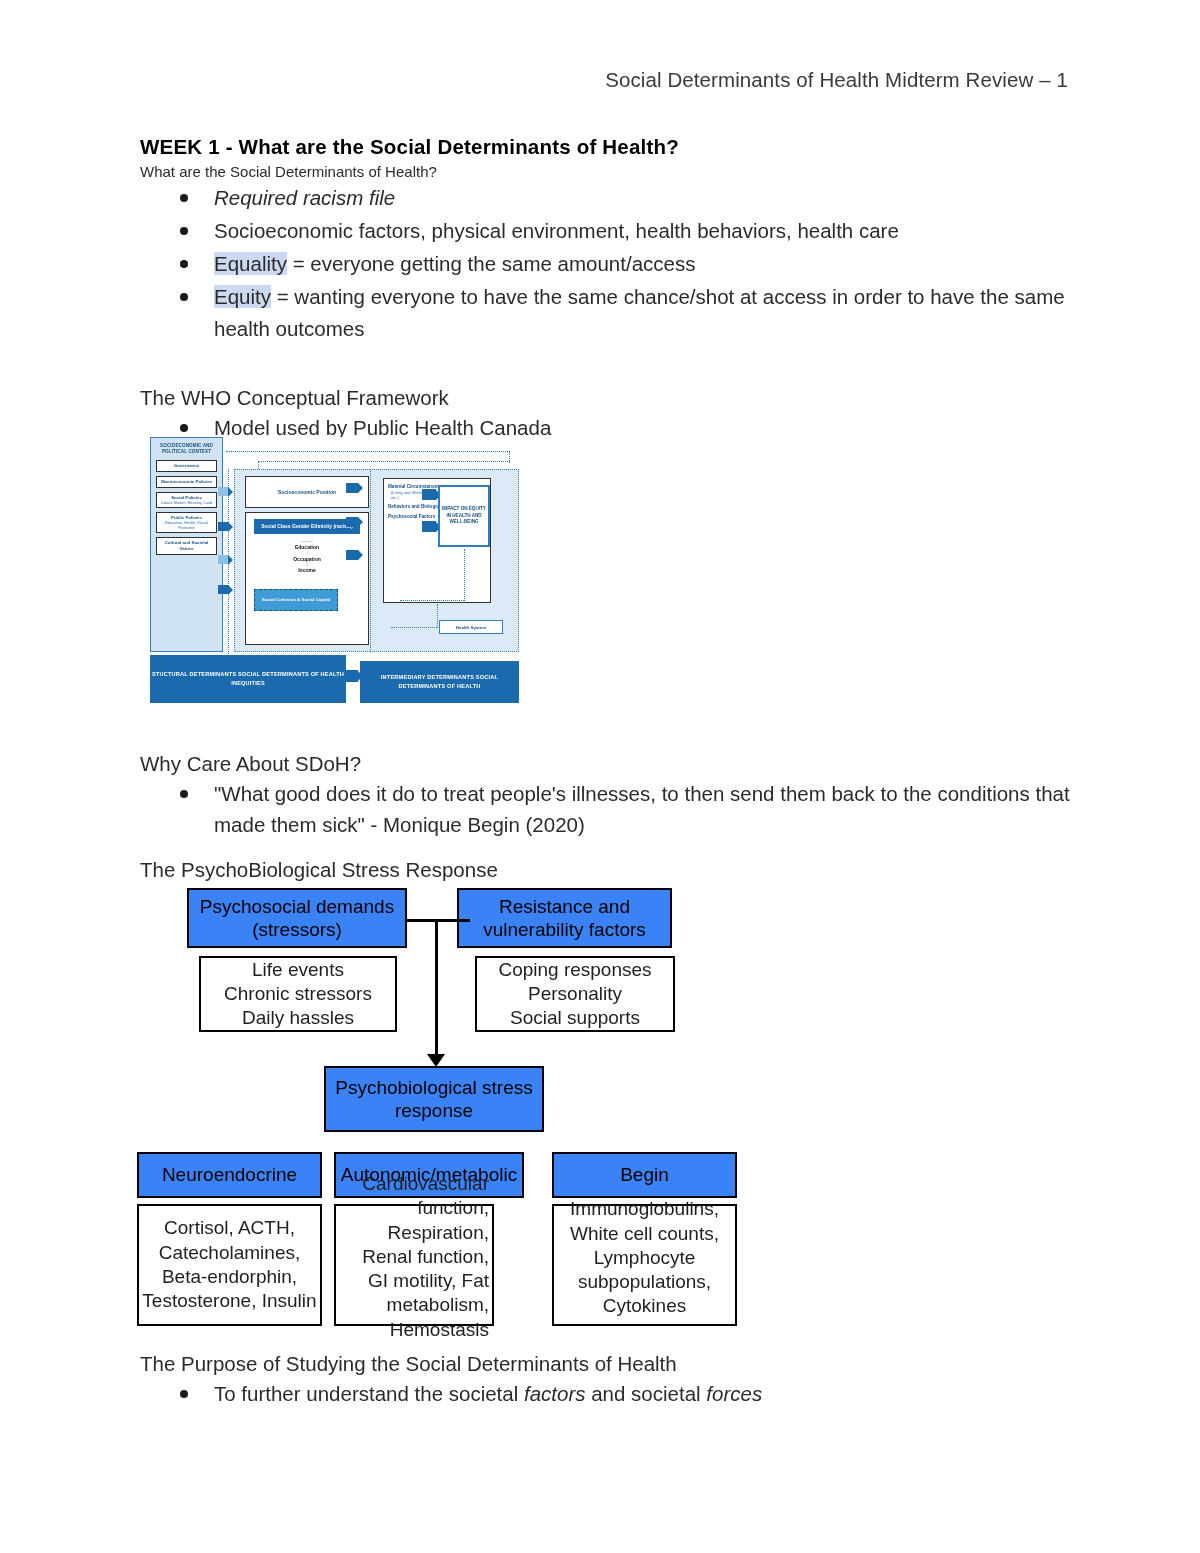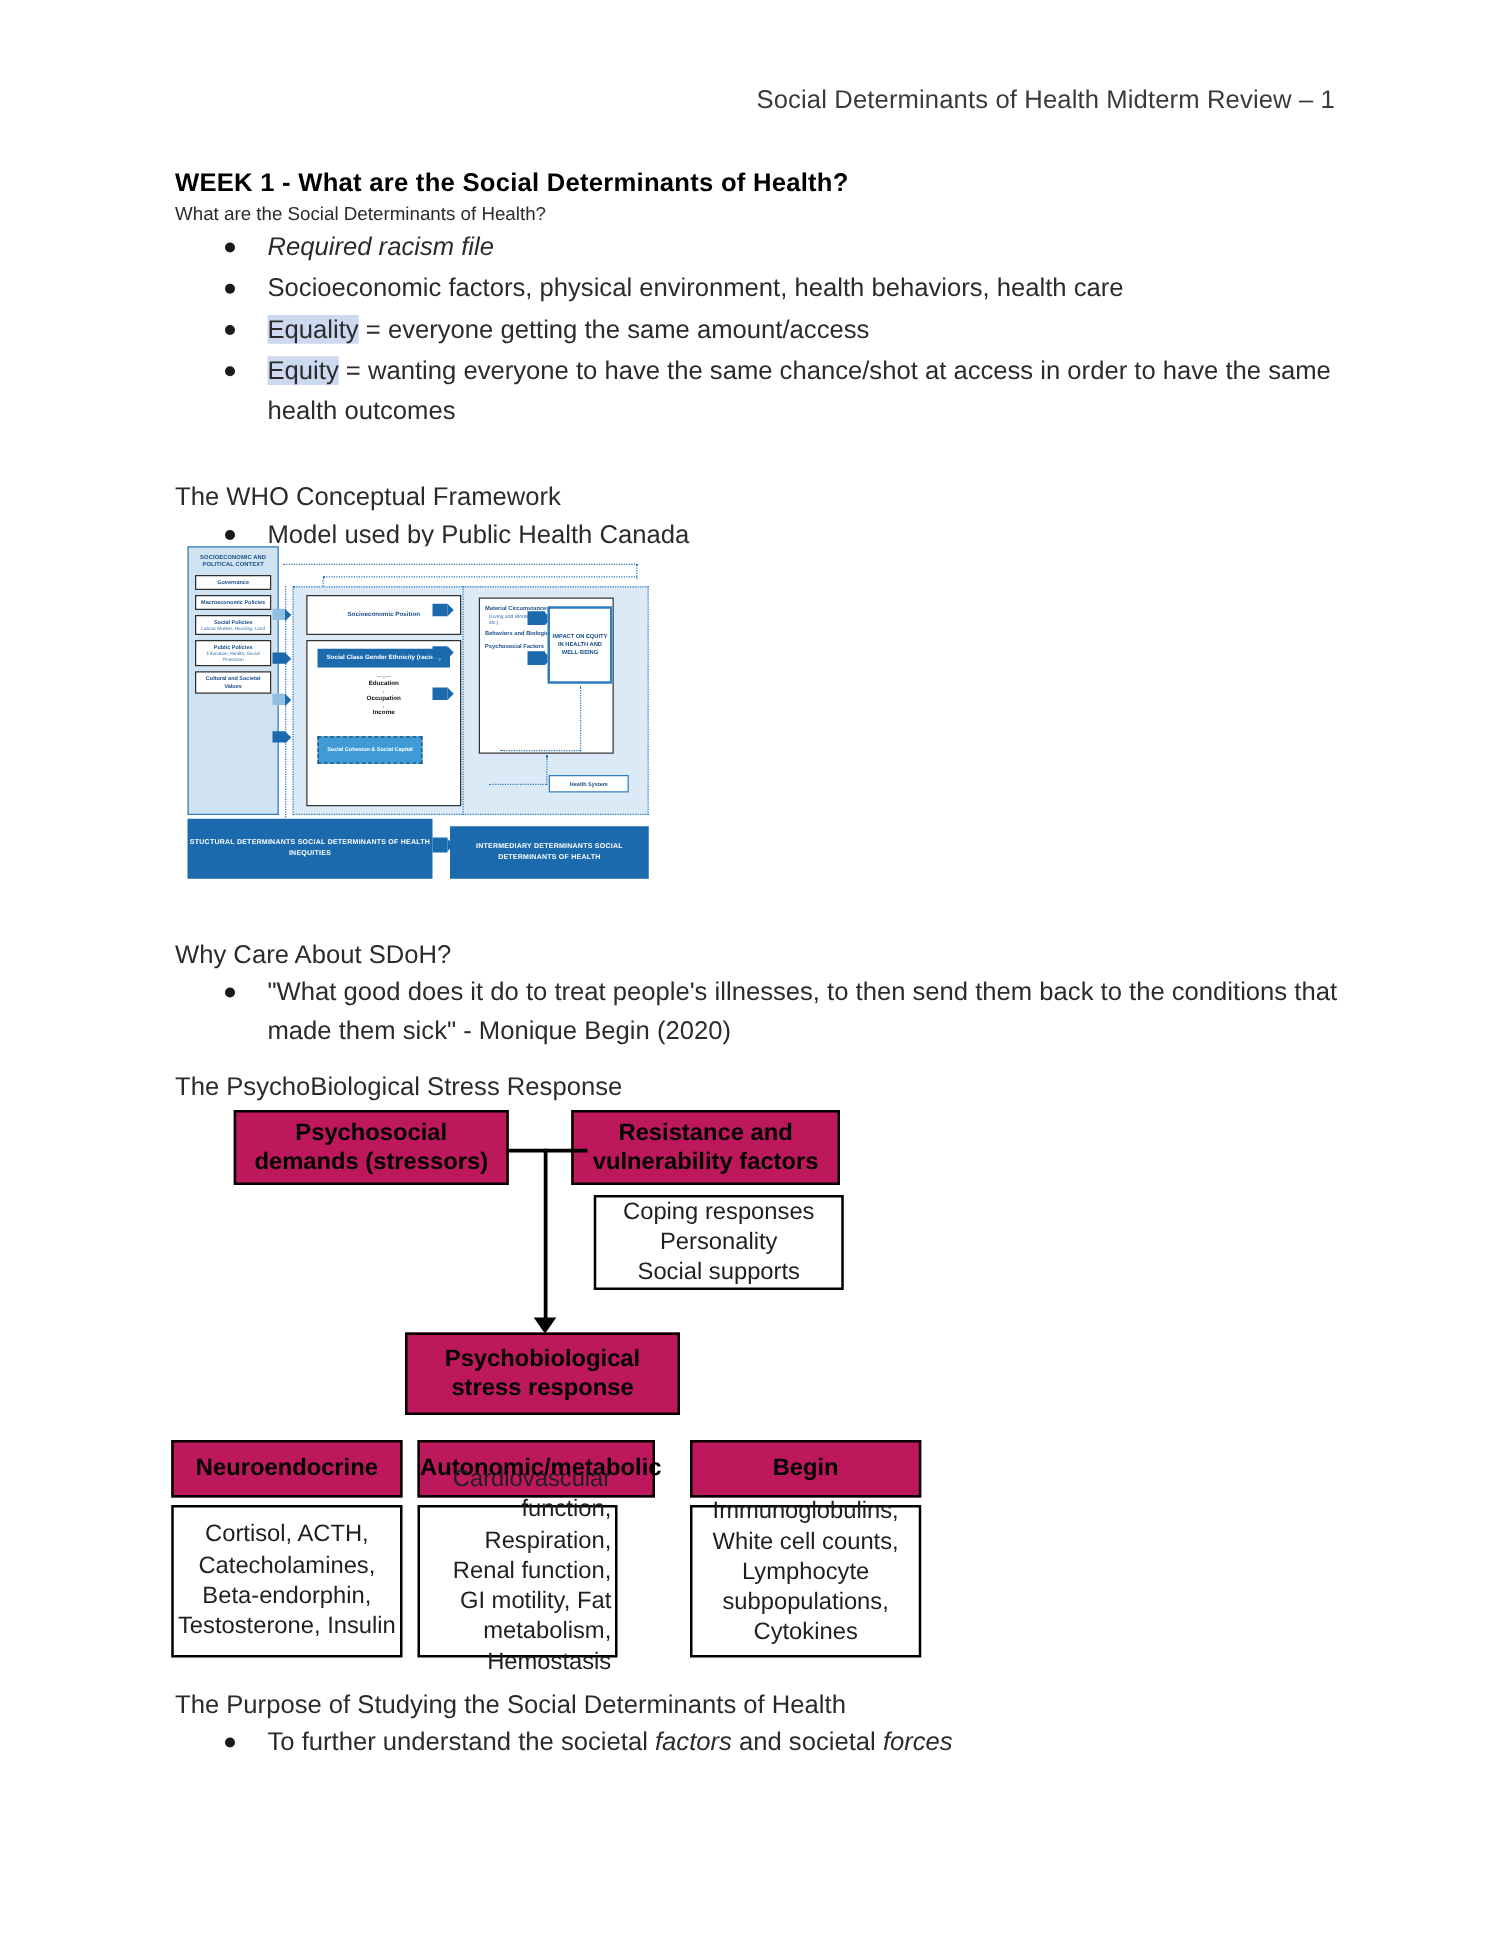--- a/index.html
+++ b/index.html
@@ -144,21 +144,21 @@
   .dotline.v { border-top:none; border-left:1px dotted #2f7cc0; }
 
   
   .flow { position:absolute; left:135px; top:884px; width:620px; height:465px; }
   .fbox {
     position:absolute; box-sizing:border-box;
     border:2px solid #000; text-align:center;
     display:flex; align-items:center; justify-content:center;
   }
   .fbox.head {
-    background:#be185d; font-weight:bold; font-size:19px; line-height:1.22;
+    background:#3b82f6; font-weight:normal; font-size:19px; line-height:1.22;
   }
   .fbox.body {
     background:#ffffff; font-size:19px; line-height:1.28; color:#1f1f1f;
   }
   .fbox.body.overflow { overflow:visible; }
   .fbox .inner { width:100%; padding:0 3px; }
 
   .connector { position:absolute; background:#000; }
   .arrowhead {
     position:absolute; width:0; height:0;
@@ -301,20 +301,25 @@
 
   <div class="content" style="top:858px;">
     <p class="para">The PsychoBiological Stress Response</p>
   </div>
 
   <div class="flow">
 
     <div class="fbox head" style="left:52px; top:4px; width:220px; height:60px;">
       <div class="inner">Psychosocial demands (stressors)</div>
     </div>
+    <div class="fbox body" style="left:64px; top:72px; width:198px; height:76px; white-space:pre-line;">
+      <div class="inner">Life events
+Chronic stressors
+Daily hassles</div>
+    </div>
 
     <div class="fbox head" style="left:322px; top:4px; width:215px; height:60px;">
       <div class="inner">Resistance and vulnerability factors</div>
     </div>
     <div class="fbox body" style="left:340px; top:72px; width:200px; height:76px; white-space:pre-line;">
       <div class="inner">Coping responses
 Personality
 Social supports</div>
     </div>
 

